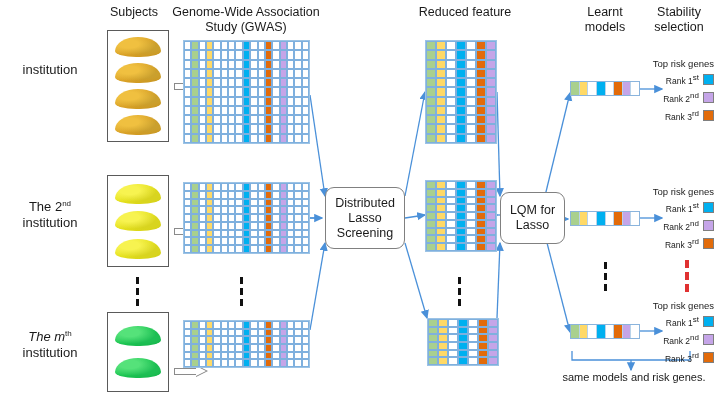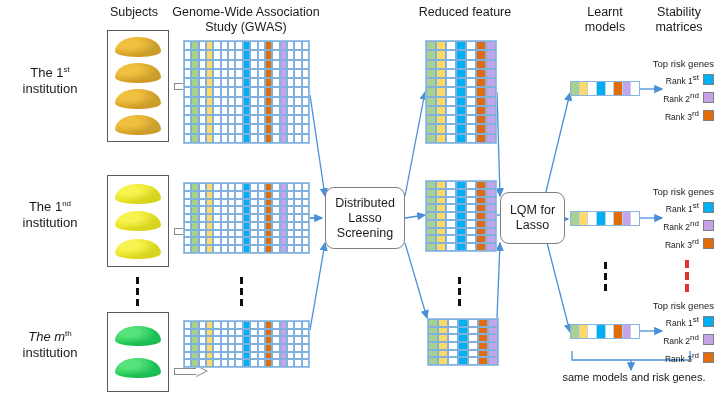--- a/index.html
+++ b/index.html
@@ -93,24 +93,23 @@
     </g>
   </svg>
 
   <div class="abs hdr" style="left:170px;top:5px;width:152px;">Genome-Wide Association</div>
   <div class="abs hdr" style="left:95px;top:5px;width:78px;">Subjects</div>
   <div class="abs hdr" style="left:395px;top:5px;width:140px;">Reduced feature</div>
   <div class="abs hdr" style="left:170px;top:20px;width:152px;">Study (GWAS)</div>
   <div class="abs hdr" style="left:570px;top:5px;width:70px;">Learnt</div>
   <div class="abs hdr" style="left:570px;top:20px;width:70px;">models</div>
   <div class="abs hdr" style="left:645px;top:5px;width:68px;">Stability</div>
-  <div class="abs hdr" style="left:645px;top:20px;width:68px;">matrices</div>
+  <div class="abs hdr" style="left:645px;top:20px;width:68px;">selection</div>
 
   <div class="abs inst-label" style="left:2px;top:62px;width:96px;">
-    <div><span>The 1</span><sup>st</sup></div>
     <div>institution</div>
   </div>
   <div class="abs subj-box" id="subjbox1" style="left: 107px; top: 30px; width: 62px; height: 112px; display: flex; flex-direction: column; justify-content: space-evenly; align-items: center;">
       <div class="brain b1"></div>
       <div class="brain b1"></div>
       <div class="brain b1"></div>
       <div class="brain b1"></div>
     </div>
   <div class="abs blockarrow" style="left:174px;top:80px;">
     <div class="shaft"></div>
@@ -405,21 +404,21 @@
       <span><span>Rank 2</span><sup>nd</sup></span>
       <span class="sw" style="background:#c5a5e8;"></span>
     </div>
     <div class="legend-row" style="margin-top:5px;">
       <span><span>Rank 3</span><sup>rd</sup></span>
       <span class="sw" style="background:#e26b0a;"></span>
     </div>
   </div>
 
   <div class="abs inst-label" style="left:2px;top:196px;width:96px;">
-    <div><span>The 1</span><sup>nd</sup></div>
+    <div><span>The 2</span><sup>nd</sup></div>
     <div>institution</div>
   </div>
   <div class="abs subj-box" id="subjbox2" style="left: 107px; top: 175px; width: 62px; height: 92px; display: flex; flex-direction: column; justify-content: space-evenly; align-items: center;">
       <div class="brain b2"></div>
       <div class="brain b2"></div>
       <div class="brain b2"></div>
     </div>
   <div class="abs blockarrow" style="left:174px;top:212px;">
     <div class="shaft"></div>
       <div class="head"></div>

